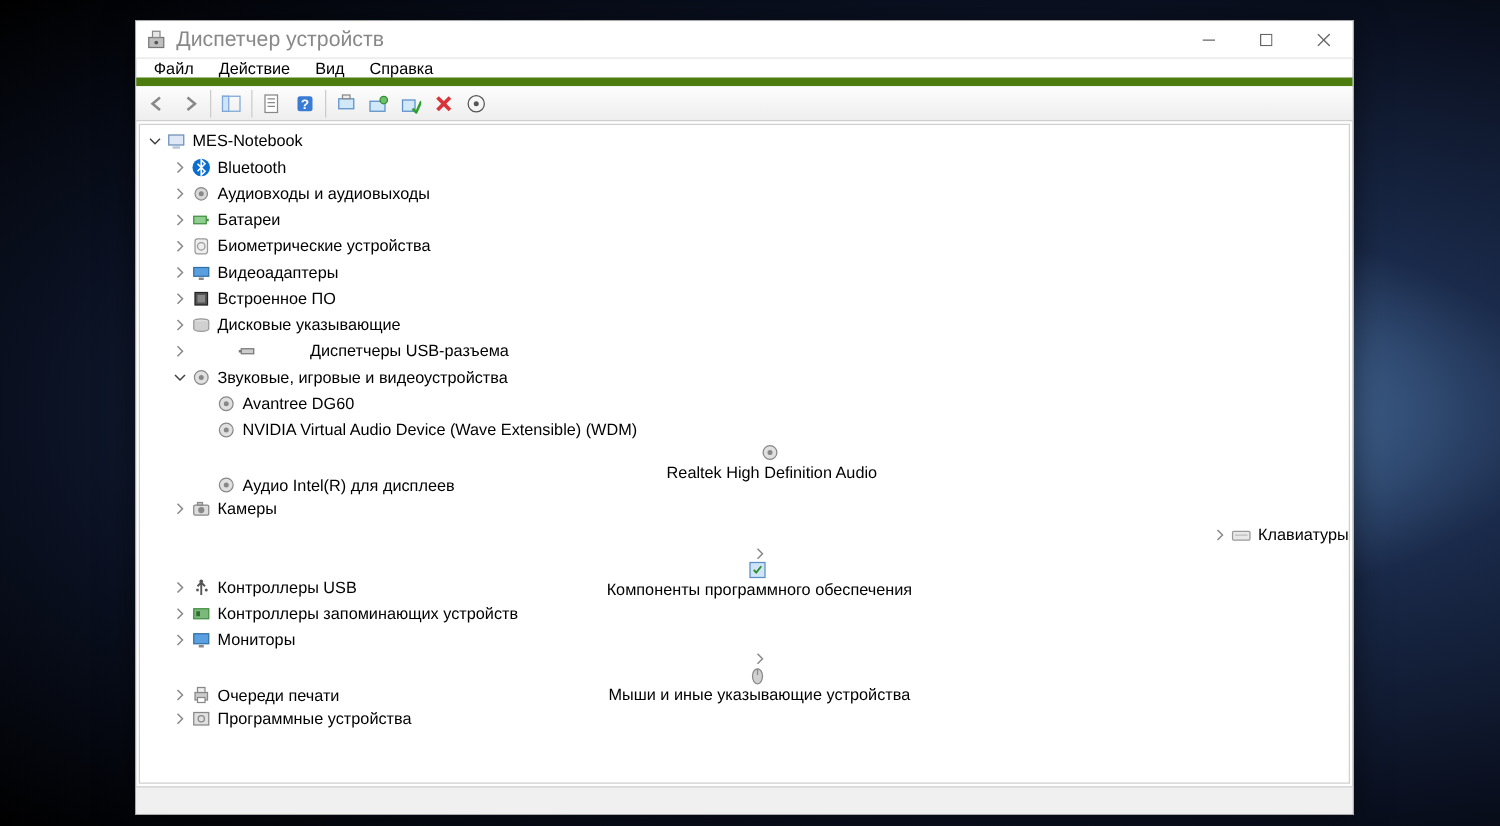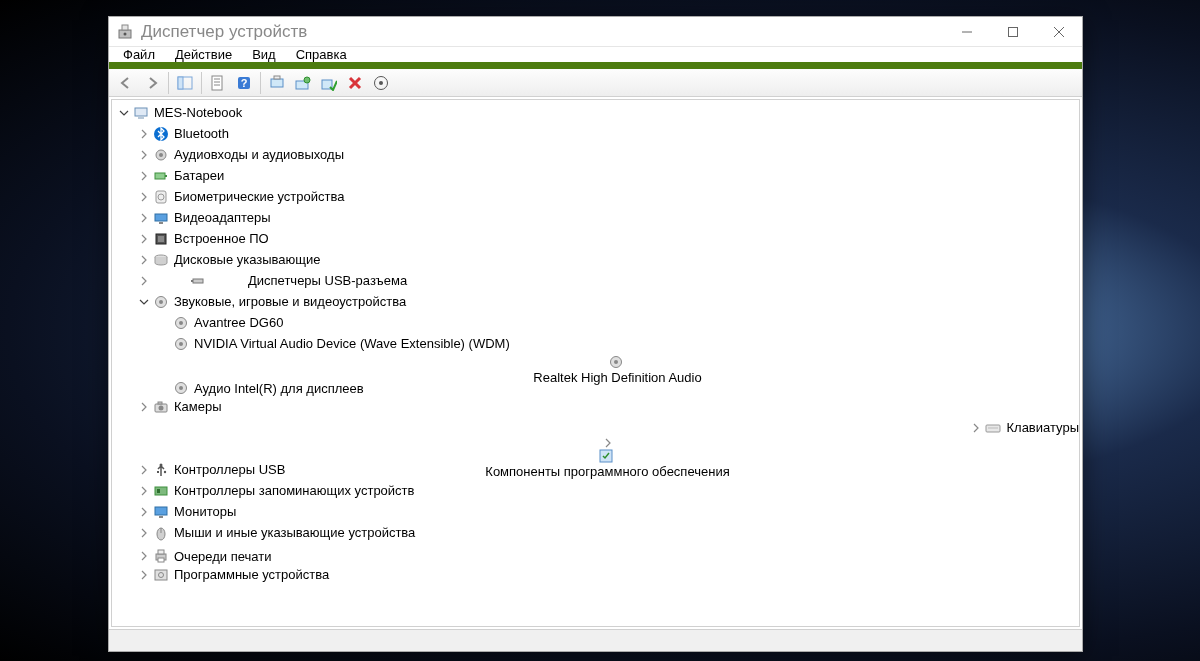--- a/index.html
+++ b/index.html
@@ -488,21 +488,21 @@
               </svg>
             </span>
             <span class="node-icon">
               <svg width="16" height="16">
                 <rect x="2" y="3" width="12" height="8" fill="#5aa0e0" stroke="#2f6fa5"></rect>
                 <rect x="6" y="12" width="4" height="2" fill="#888"></rect>
               </svg>
             </span>
             <span>Мониторы</span>
           </div>
-          <div class="row" style="padding-left: 24px;">
+          <div class="row" style="padding-left: 24px; flex-direction: column;">
             <span class="expander">
               <svg width="10" height="10">
                 <path d="M3 1 L7 5 L3 9" fill="none" stroke="#888" stroke-width="1.2"></path>
               </svg>
             </span>
             <span class="node-icon">
               <svg width="16" height="16">
                 <ellipse cx="8" cy="9" rx="4" ry="6" fill="#d0d0d0" stroke="#888"></ellipse>
                 <line x1="8" y1="3" x2="8" y2="8" stroke="#888"></line>
               </svg>

